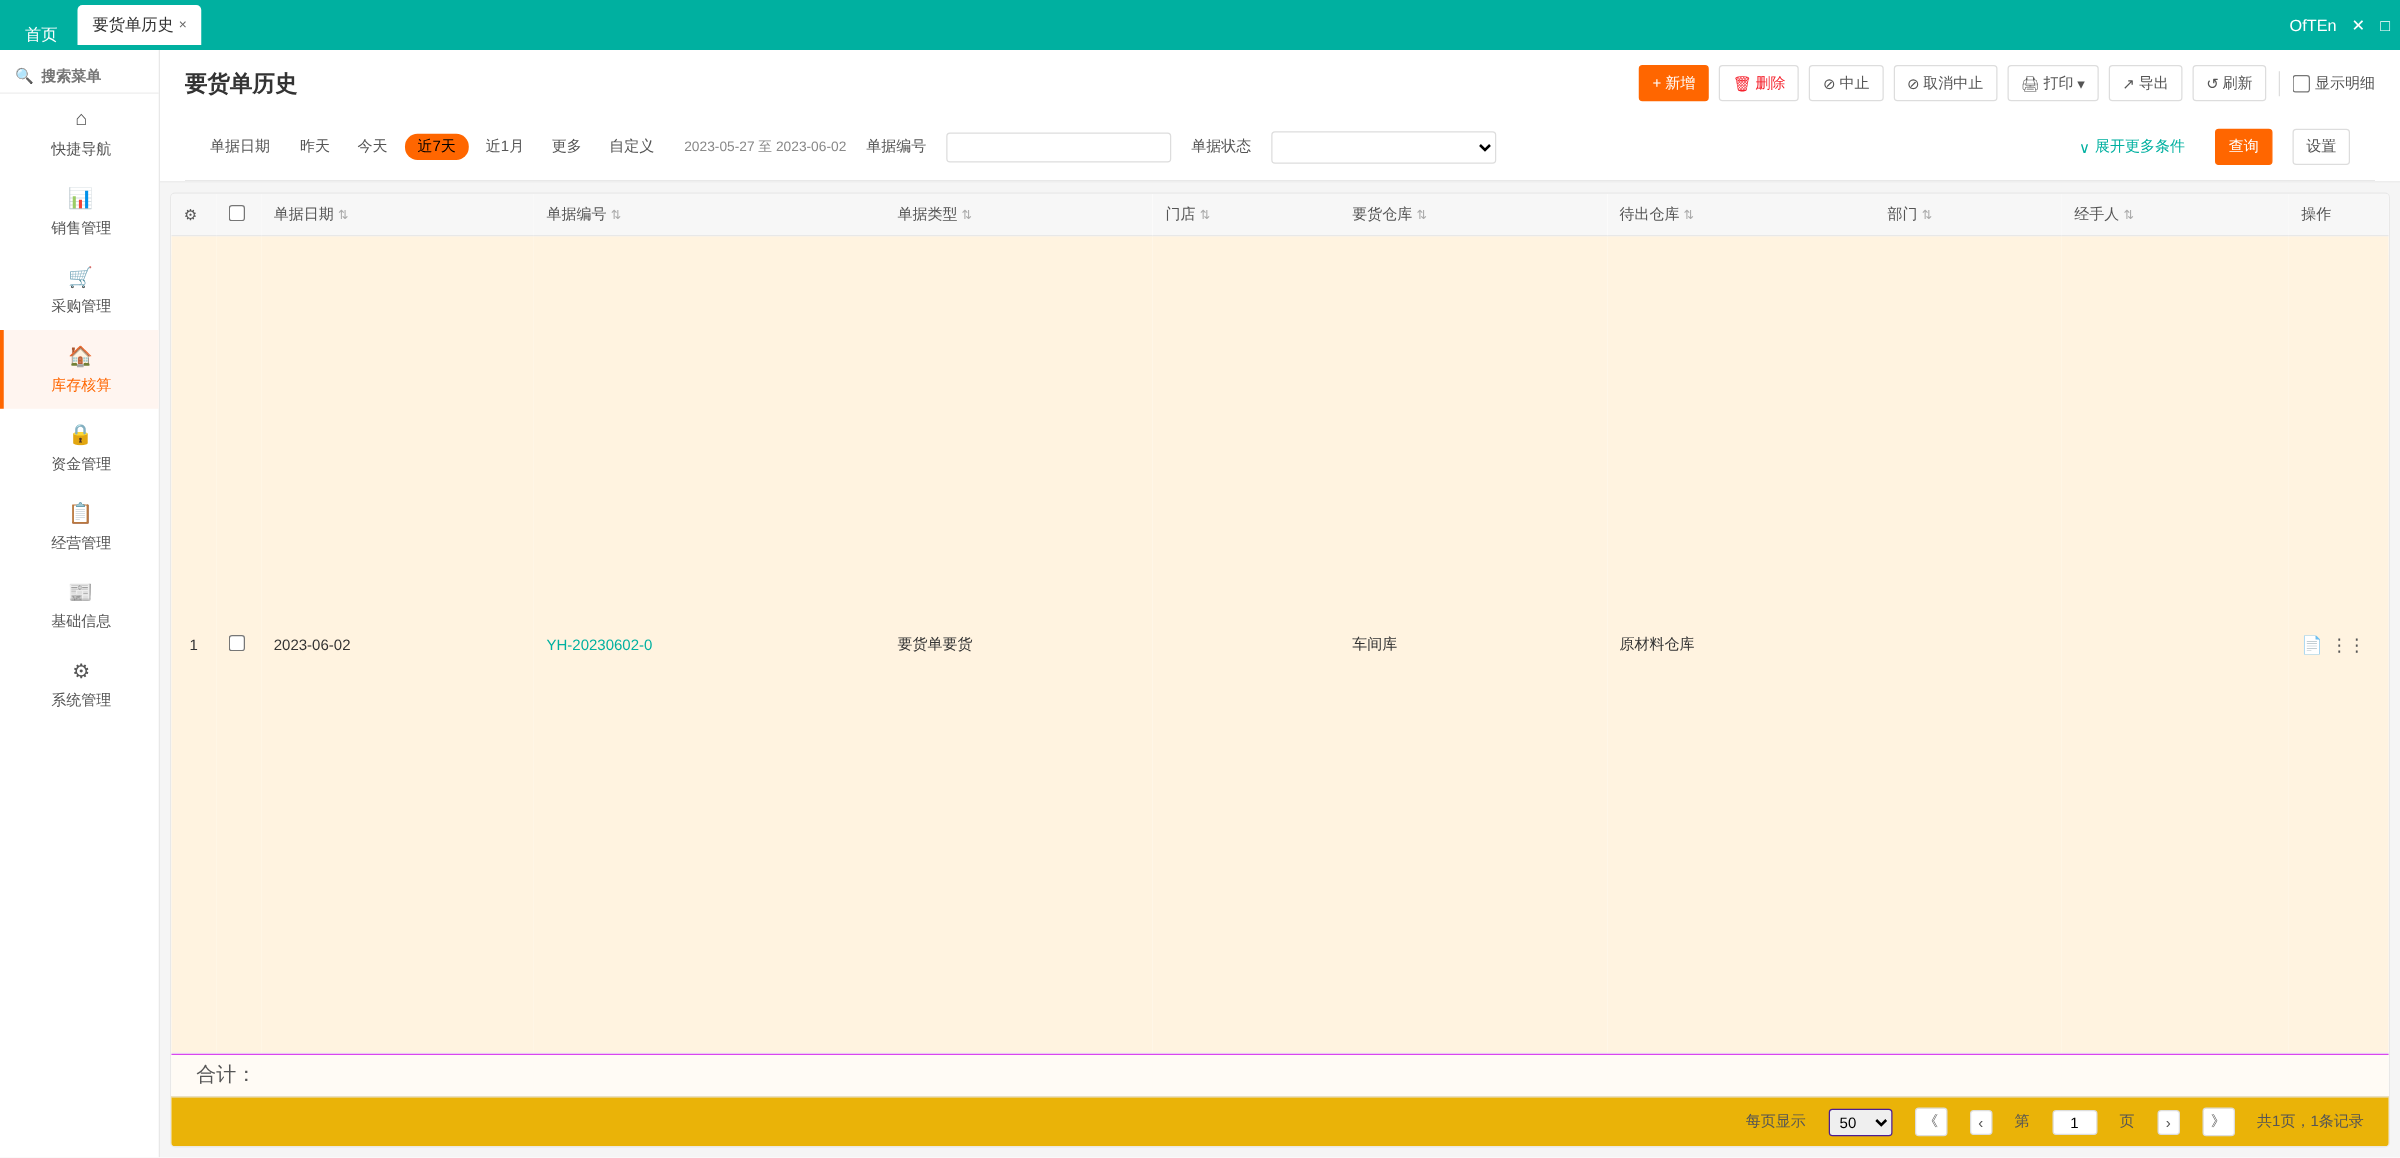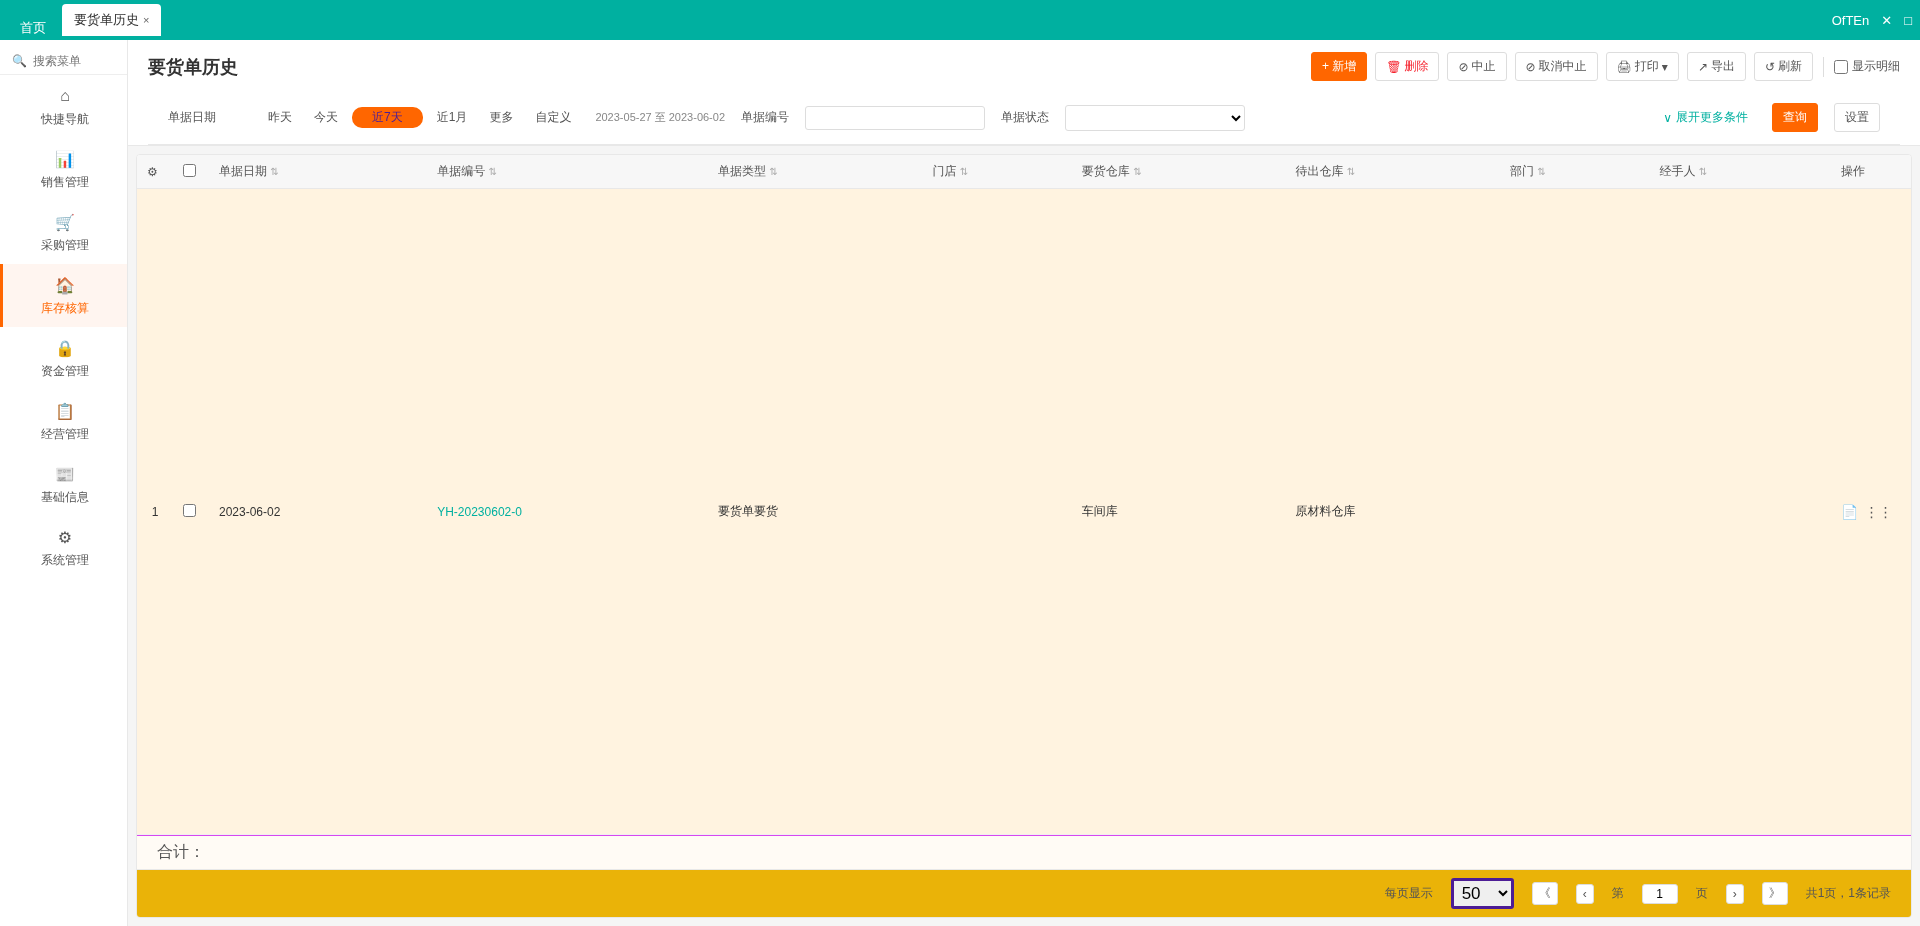--- a/index.html
+++ b/index.html
@@ -158,34 +158,33 @@
     .filter-label {
       font-size: 12px;
       color: #555;
       white-space: nowrap;
       flex-shrink: 0;
     }
     .filter-date-options {
       display: flex;
       align-items: center;
       gap: 6px;
-      margin-left: 28px;
     }
     .date-btn {
       padding: 2px 8px;
       border-radius: 3px;
       font-size: 12px;
       cursor: pointer;
       color: #555;
     }
     .date-btn.active {
       background: #ff6600;
-      color: #4c1d95;
+      color: #000000;
       border-radius: 10px;
-      padding: 2px 20px;
+      padding: 2px 10px;
     }
     .date-range-text {
       font-size: 11px;
       color: #888;
     }
     .filter-input {
       border: 1px solid #ddd;
       border-radius: 3px;
       padding: 4px 8px;
       font-size: 12px;
@@ -275,24 +274,24 @@
       padding: 8px 20px;
       display: flex;
       align-items: center;
       justify-content: flex-end;
       gap: 18px;
       font-size: 12px;
       color: #555;
       flex-shrink: 0;
     }
     .pagination-bar select {
-      border: 3px solid #4c1d95;
+      border: 1px solid #4c1d95;
       border-radius: 3px;
       padding: 2px 4px;
-      font-size: 17px;
+      font-size: 12px;
     }
     .page-nav-btn {
       border: 1px solid #ddd;
       border-radius: 3px;
       background: #fff;
       padding: 2px 6px;
       cursor: pointer;
       font-size: 12px;
       color: #555;
     }
@@ -316,20 +315,21 @@
       color: #555;
       border-bottom: 1px solid #eee;
     }
     .search-menu-input {
       border: none;
       outline: none;
       font-size: 12px;
       color: #555;
       background: transparent;
       width: 80px;
+      font-weight: bold;
     }
   </style>
 </head>
 <body>
 
 <div class="top-bar">
   <div class="top-bar-tab home">
     <span>首页</span>
   </div>
   <div class="top-bar-tab active">

